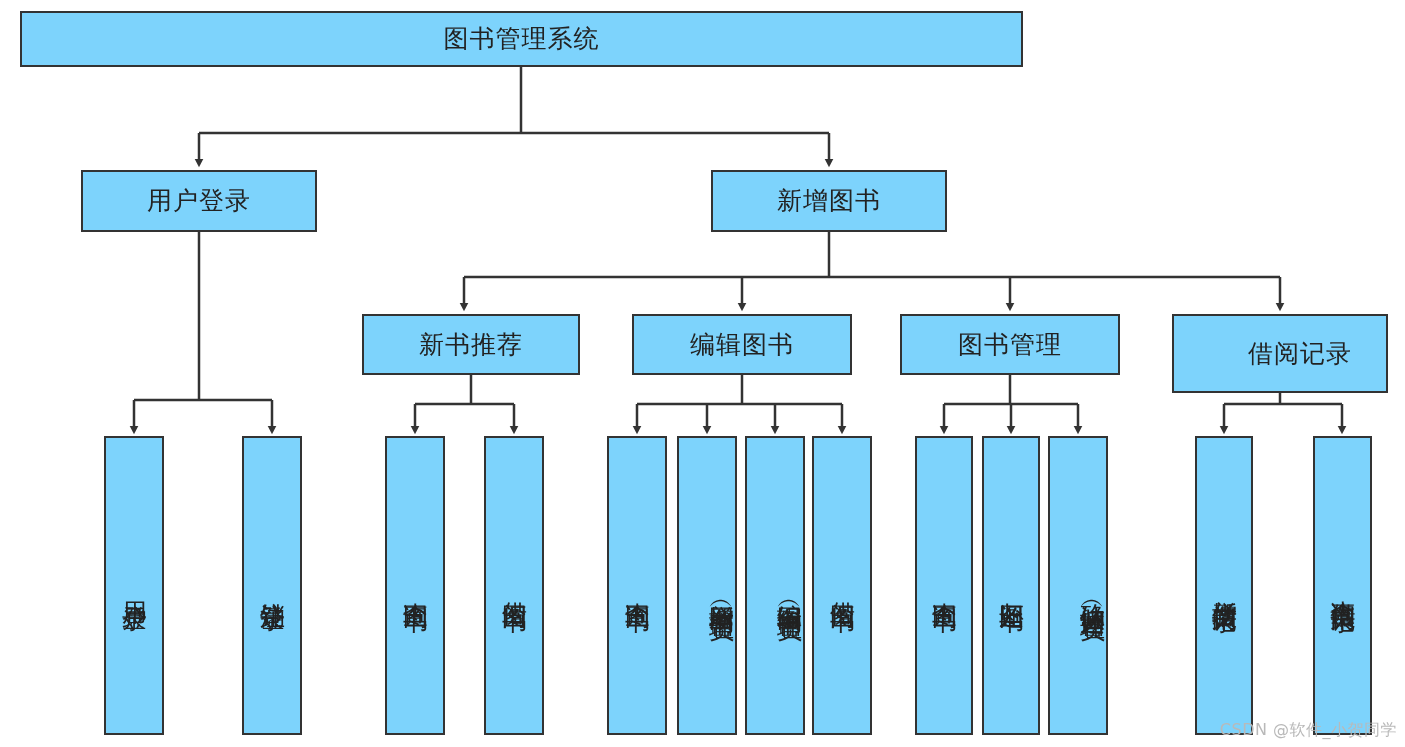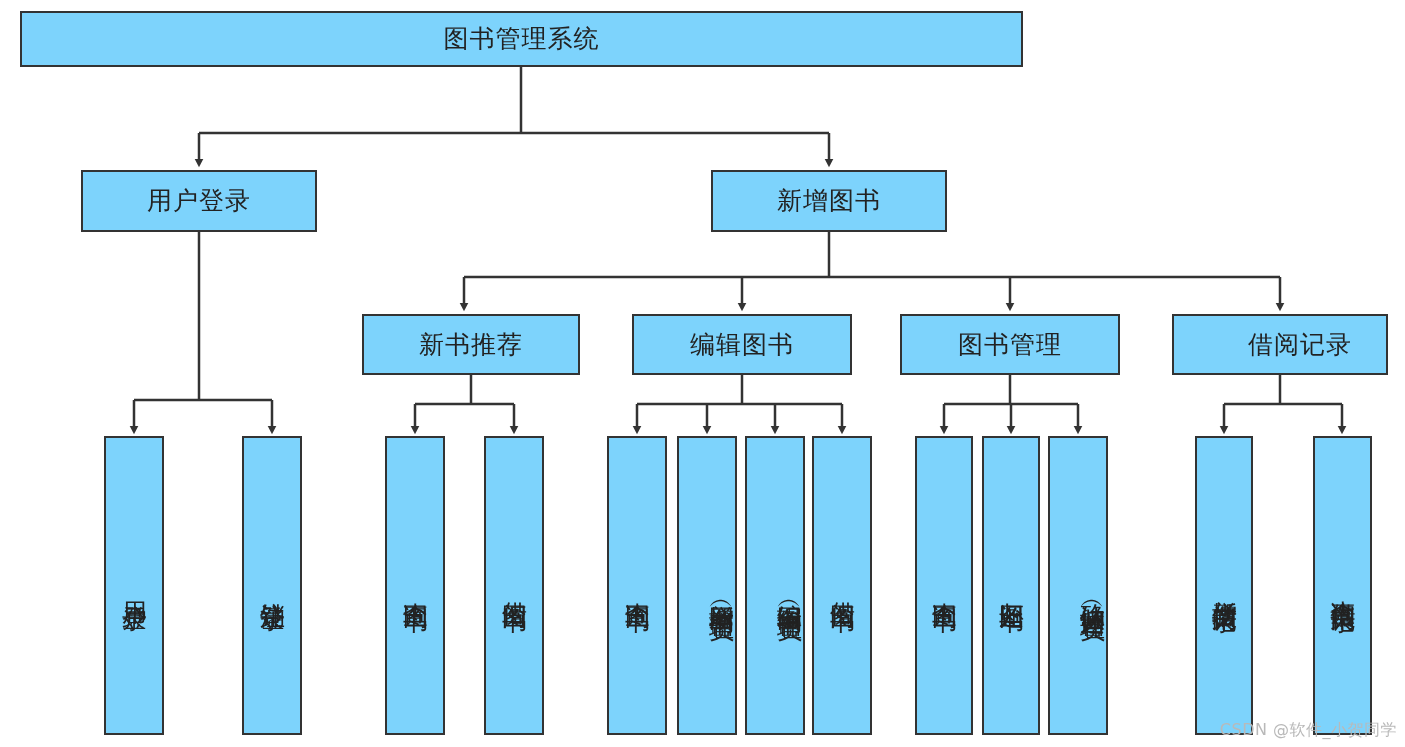--- a/index.html
+++ b/index.html
@@ -134,21 +134,21 @@
 
   <div class="node h" style="left:362px;top:314px;width:218px;height:61px;">
     <span class="lbl">新书推荐</span>
   </div>
   <div class="node h" style="left:632px;top:314px;width:220px;height:61px;">
     <span class="lbl">编辑图书</span>
   </div>
   <div class="node h" style="left:900px;top:314px;width:220px;height:61px;">
     <span class="lbl">图书管理</span>
   </div>
-  <div class="node h" style="left:1172px;top:314px;width:216px;height:61px;padding-left:40px;">
+  <div class="node h" style="left:1172px;top:314px;width:216px;height:79px;padding-left:40px;">
     <span class="lbl">借阅记录</span>
   </div>
 
   <div class="node v center" style="left:104px;top:436px;width:60px;height:299px;">
     <span class="lbl">用户登录</span>
   </div>
   <div class="node v center" style="left:242px;top:436px;width:60px;height:299px;">
     <span class="lbl">注销登录</span>
   </div>
 

